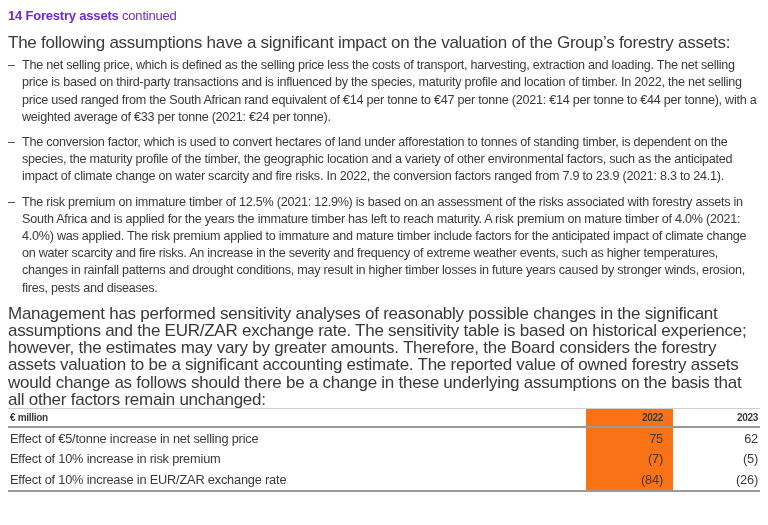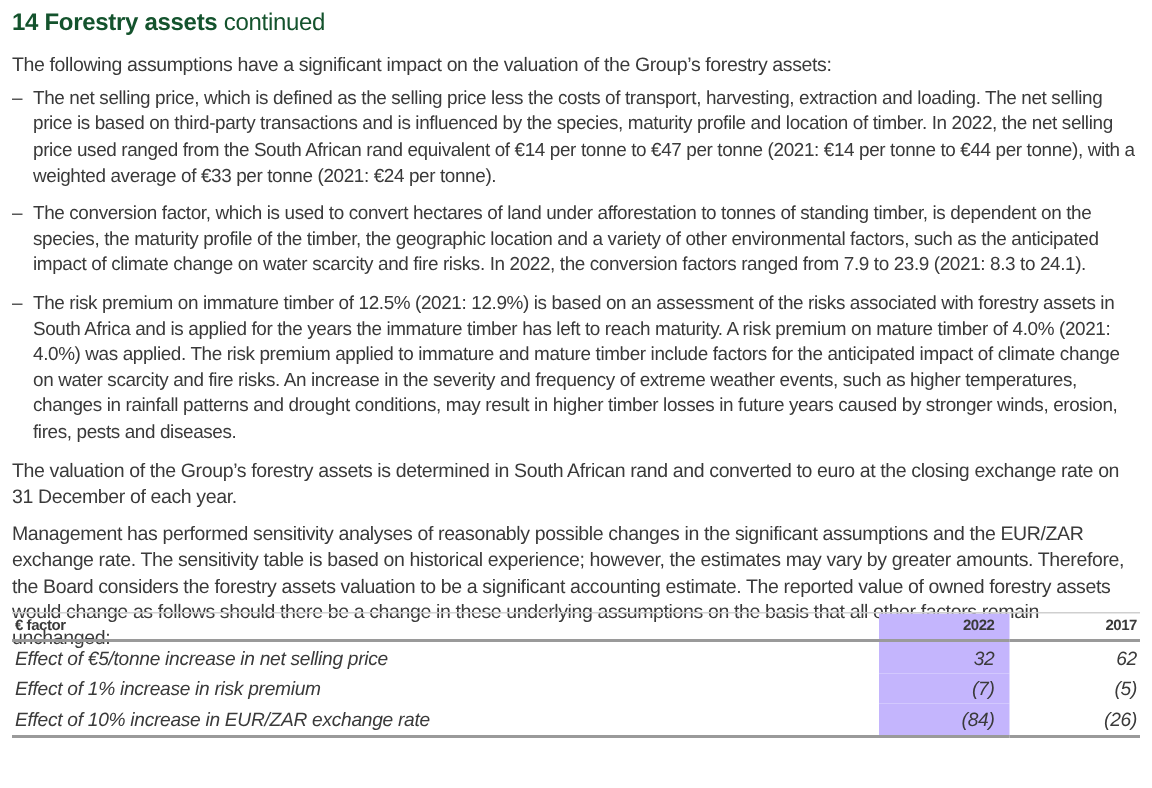--- a/index.html
+++ b/index.html
@@ -4,50 +4,50 @@
   <style>
     html, body { margin: 0; padding: 0; background: #ffffff; }
     body {
       width: 768px; height: 525px; overflow: hidden;
       font-family: "Liberation Sans", sans-serif;
       color: #3a3a3a;
       position: relative;
     }
     .page { position: absolute; left: 8px; top: 6px; width: 752px; }
     .title {
-      font-size: 16px; color: #14532d; margin: 0 0 8px 0; line-height: 20px;
+      font-size: 13px; color: #6d28d9; margin: 0 0 8px 0; line-height: 20px;
       letter-spacing: -0.2px;
     }
     .title .bold { font-weight: bold; }
     .title .light { font-weight: normal; }
     p {
-      margin: 0; font-size: 13px; line-height: 17.2px; letter-spacing: -0.25px;
+      margin: 0; font-size: 17px; line-height: 17.2px; letter-spacing: -0.25px;
     }
     .intro { margin-bottom: 6px; }
     ul.bullets { list-style: none; margin: 0; padding: 0; }
     ul.bullets li {
       position: relative; padding-left: 14px; font-size: 12.6px; line-height: 17.2px;
       letter-spacing: -0.25px; margin-bottom: 8px;
     }
     ul.bullets li .dash { position: absolute; left: 0; top: 0; }
     .para { margin-bottom: 8px; }
     table {
       position: absolute; left: 0; top: 402px; width: 752px;
       border-collapse: collapse; font-size: 12.8px; letter-spacing: -0.2px;
     }
     thead th {
       font-size: 10px; font-weight: bold; color: #3a3a3a; height: 17px;
       border-top: 1px solid #cfcfcf; border-bottom: 2px solid #9a9a9a;
       padding: 0 2px; letter-spacing: -0.3px;
     }
     th.label { text-align: left; }
     th.num, td.num { text-align: right; }
-    td { height: 20.5px; padding: 0 2px; color: #3a3a3a; font-style: italic; }
+    td { height: 20.5px; padding: 0 2px; color: #3a3a3a; }
     tbody tr:last-child td { border-bottom: 2px solid #9a9a9a; margin-left: 28px; }
-    .hl { background: #c4b5fd; }
+    .hl { background: #f97316; }
     col.c-label { width: 578px; }
     col.c-2022 { width: 87px; }
     col.c-2021 { width: 87px; }
     td.num.hl, th.num.hl { padding-right: 10px; }
   </style>
 </head>
 <body>
 
 <div class="page">
   <h1 class="title">
@@ -65,44 +65,43 @@
     <li>
       <span class="dash">–</span>
       <span>The conversion factor, which is used to convert hectares of land under afforestation to tonnes of standing timber, is dependent on the species, the maturity profile of the timber, the geographic location and a variety of other environmental factors, such as the anticipated impact of climate change on water scarcity and fire risks. In 2022, the conversion factors ranged from 7.9 to 23.9 (2021: 8.3 to 24.1).</span>
     </li>
     <li>
       <span class="dash">–</span>
       <span>The risk premium on immature timber of 12.5% (2021: 12.9%) is based on an assessment of the risks associated with forestry assets in South Africa and is applied for the years the immature timber has left to reach maturity. A risk premium on mature timber of 4.0% (2021: 4.0%) was applied. The risk premium applied to immature and mature timber include factors for the anticipated impact of climate change on water scarcity and fire risks. An increase in the severity and frequency of extreme weather events, such as higher temperatures, changes in rainfall patterns and drought conditions, may result in higher timber losses in future years caused by stronger winds, erosion, fires, pests and diseases.</span>
     </li>
   </ul>
 
-  <p class="para">The valuation of the Group’s forestry assets is determined in South African rand and converted to euro at the closing exchange rate on 31 December of each year.</p>
   <p class="para">Management has performed sensitivity analyses of reasonably possible changes in the significant assumptions and the EUR/ZAR exchange rate. The sensitivity table is based on historical experience; however, the estimates may vary by greater amounts. Therefore, the Board considers the forestry assets valuation to be a significant accounting estimate. The reported value of owned forestry assets would change as follows should there be a change in these underlying assumptions on the basis that all other factors remain unchanged:</p>
 
   <table>
     <colgroup>
       <col class="c-label">
         <col class="c-2022">
         <col class="c-2021">
     </colgroup>
     <thead>
       <tr>
-        <th class="label">€ factor</th>
+        <th class="label">€ million</th>
         <th class="num hl">2022</th>
-        <th class="num">2017</th>
+        <th class="num">2023</th>
       </tr>
     </thead>
     <tbody>
       <tr>
         <td>Effect of €5/tonne increase in net selling price</td>
-        <td class="num hl">32</td>
+        <td class="num hl">75</td>
         <td class="num">62</td>
       </tr>
       <tr>
-        <td>Effect of 1% increase in risk premium</td>
+        <td>Effect of 10% increase in risk premium</td>
         <td class="num hl">(7)</td>
         <td class="num">(5)</td>
       </tr>
       <tr>
         <td>Effect of 10% increase in EUR/ZAR exchange rate</td>
         <td class="num hl">(84)</td>
         <td class="num">(26)</td>
       </tr>
     </tbody>
   </table>

